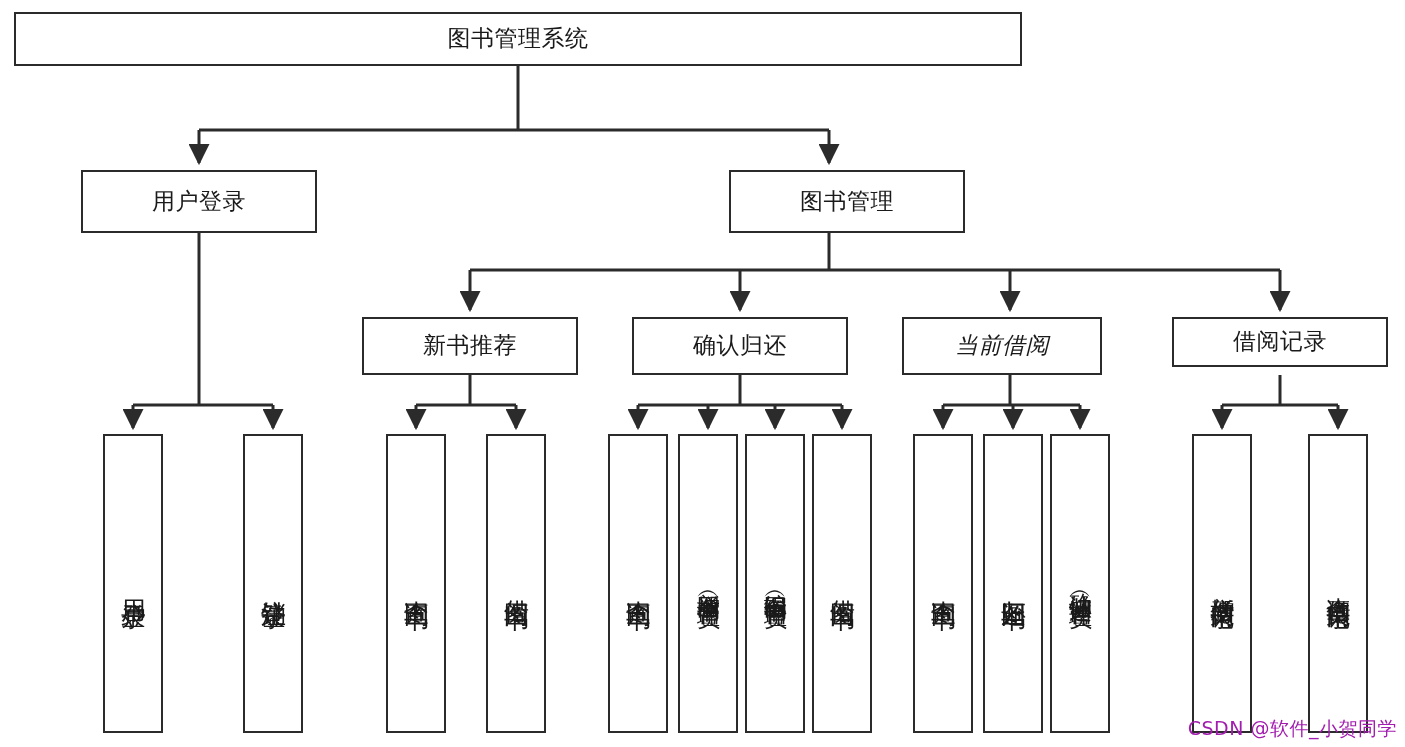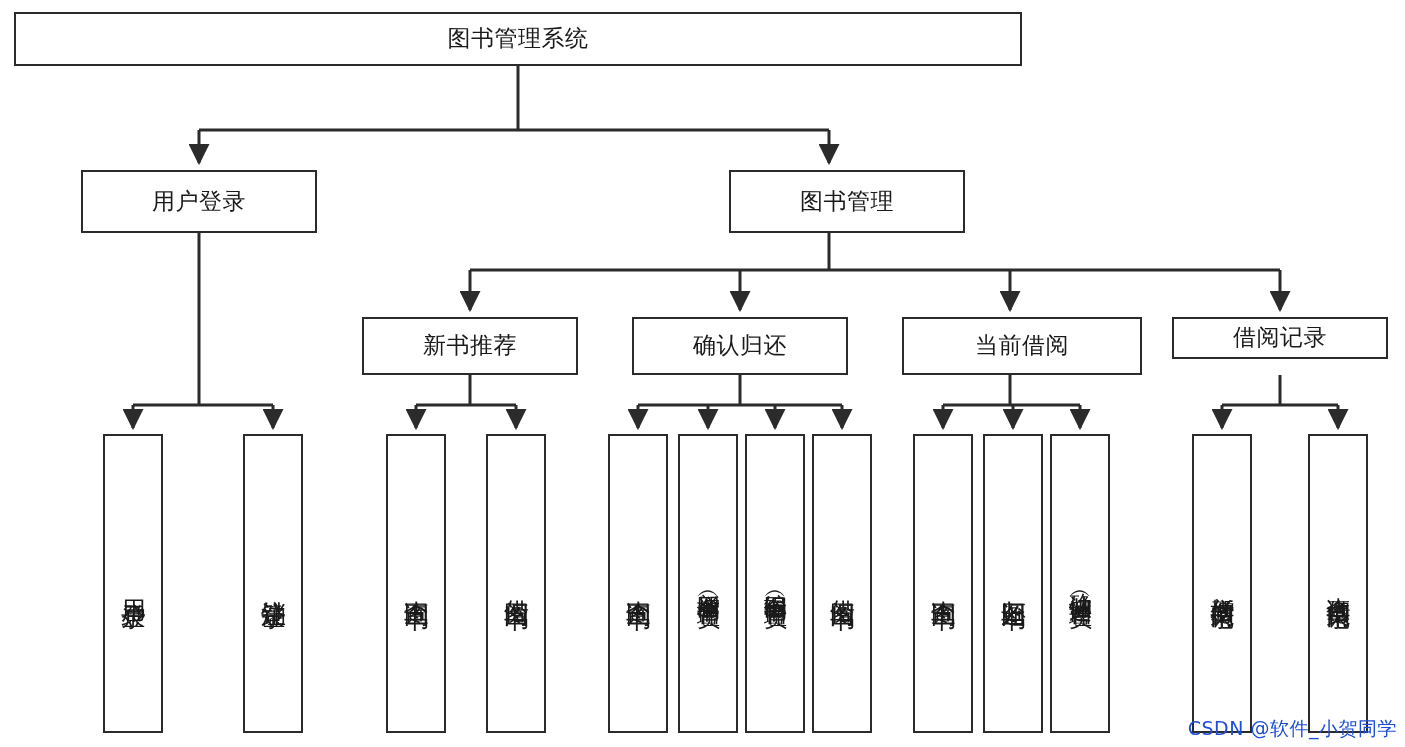--- a/index.html
+++ b/index.html
@@ -57,21 +57,21 @@
     text-orientation: upright;
     letter-spacing: 2px;
     display: block;
     max-height: 100%;
   }
   .watermark {
     position: absolute;
     right: 8px;
     bottom: 5px;
     font-size: 19px;
-    color: #1d4ed8;
+    color: #a21caf;
     white-space: nowrap;
     letter-spacing: 0.5px;
     pointer-events: none;
   }
 </style>
 </head>
 <body>
 
 <div id="diagram-root">
 
@@ -135,24 +135,24 @@
   <div class="node node-h" style="left:729px; top:170px; width:236px; height:63px;">
     <span class="node-label">图书管理</span>
   </div>
 
   <div class="node node-h" style="left:362px; top:317px; width:216px; height:58px;">
     <span class="node-label">新书推荐</span>
   </div>
   <div class="node node-h" style="left:632px; top:317px; width:216px; height:58px;">
     <span class="node-label">确认归还</span>
   </div>
-  <div class="node node-h" style="left:902px; top:317px; width:240px; height:58px;">
+  <div class="node node-h" style="left:902px; top:317px; width:200px; height:58px;font-style:italic;">
     <span class="node-label">当前借阅</span>
   </div>
-  <div class="node node-h" style="left:1172px; top:317px; width:216px; height:42px;">
+  <div class="node node-h" style="left:1172px; top:317px; width:216px; height:50px;">
     <span class="node-label">借阅记录</span>
   </div>
 
   <div class="node node-v" style="left:103px; top:434px; width:60px; height:299px;">
     <span class="node-label">用户登录</span>
   </div>
   <div class="node node-v" style="left:243px; top:434px; width:60px; height:299px;">
     <span class="node-label">注销登录</span>
   </div>
 

